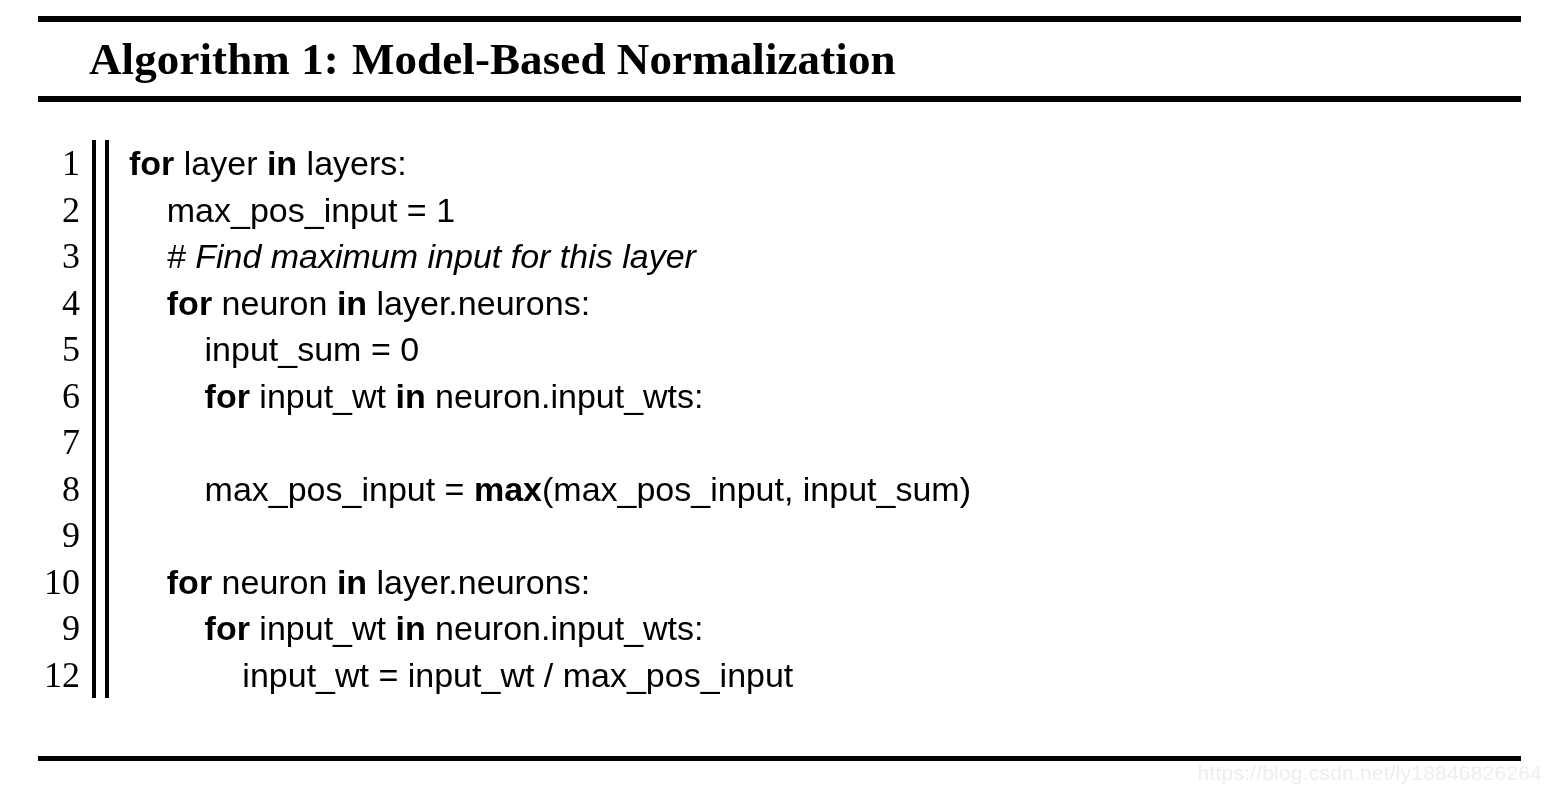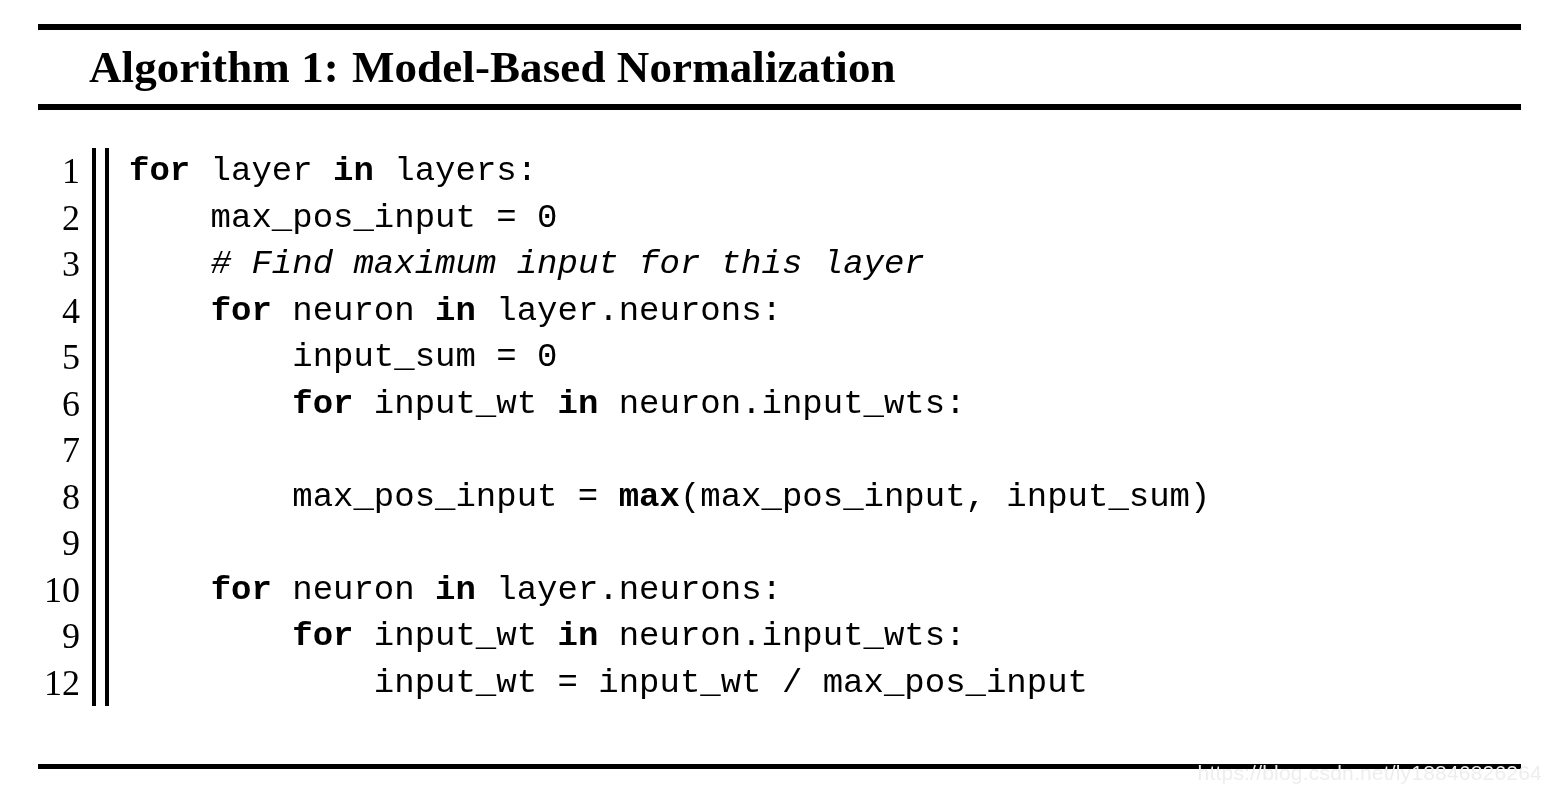--- a/index.html
+++ b/index.html
@@ -13,21 +13,21 @@
     position: relative;
     overflow: hidden;
     font-family: "Liberation Serif", serif;
     -webkit-font-smoothing: antialiased;
   }
 
   
   .algorithm {
     position: absolute;
     left: 38px;
-    top: 8px;
+    top: 0;
     width: 1483px;
     height: 724px;
   }
 
   .rule {
     position: absolute;
     left: 0;
     width: 1483px;
     background: #000000;
   }
@@ -91,21 +91,21 @@
     height: 100%;
   }
   .vrule-a { left: 54px; }
   .vrule-b { left: 67px; }
 
   .code-text {
     position: absolute;
     left: 91px;
     top: 0;
     white-space: pre;
-    font-family: Liberation Mono, monospace;
+    font-family: Liberation Sans, sans-serif;
     font-size: 34px;
     line-height: 46.5px;
     color: #000000;
     letter-spacing: 0px;
   }
   .code-text b  { font-weight: bold; }
   .code-text i  { font-style: italic; }
 
   
   .watermark {
@@ -137,21 +137,21 @@
   <div class="code-body">
     <div class="vrule vrule-a"></div>
     <div class="vrule vrule-b"></div>
     <div id="code-lines">
         <div class="code-line">
           <div class="lineno">1</div>
           <div class="code-text"><b>for</b><span> layer </span><b>in</b><span> layers:</span></div>
         </div>
         <div class="code-line">
           <div class="lineno">2</div>
-          <div class="code-text"><span>    max_pos_input = 0</span></div>
+          <div class="code-text"><span>    max_pos_input = 1</span></div>
         </div>
         <div class="code-line">
           <div class="lineno">3</div>
           <div class="code-text"><span>    </span><i># Find maximum input for this layer</i></div>
         </div>
         <div class="code-line">
           <div class="lineno">4</div>
           <div class="code-text"><span>    </span><b>for</b><span> neuron </span><b>in</b><span> layer.neurons:</span></div>
         </div>
         <div class="code-line">

